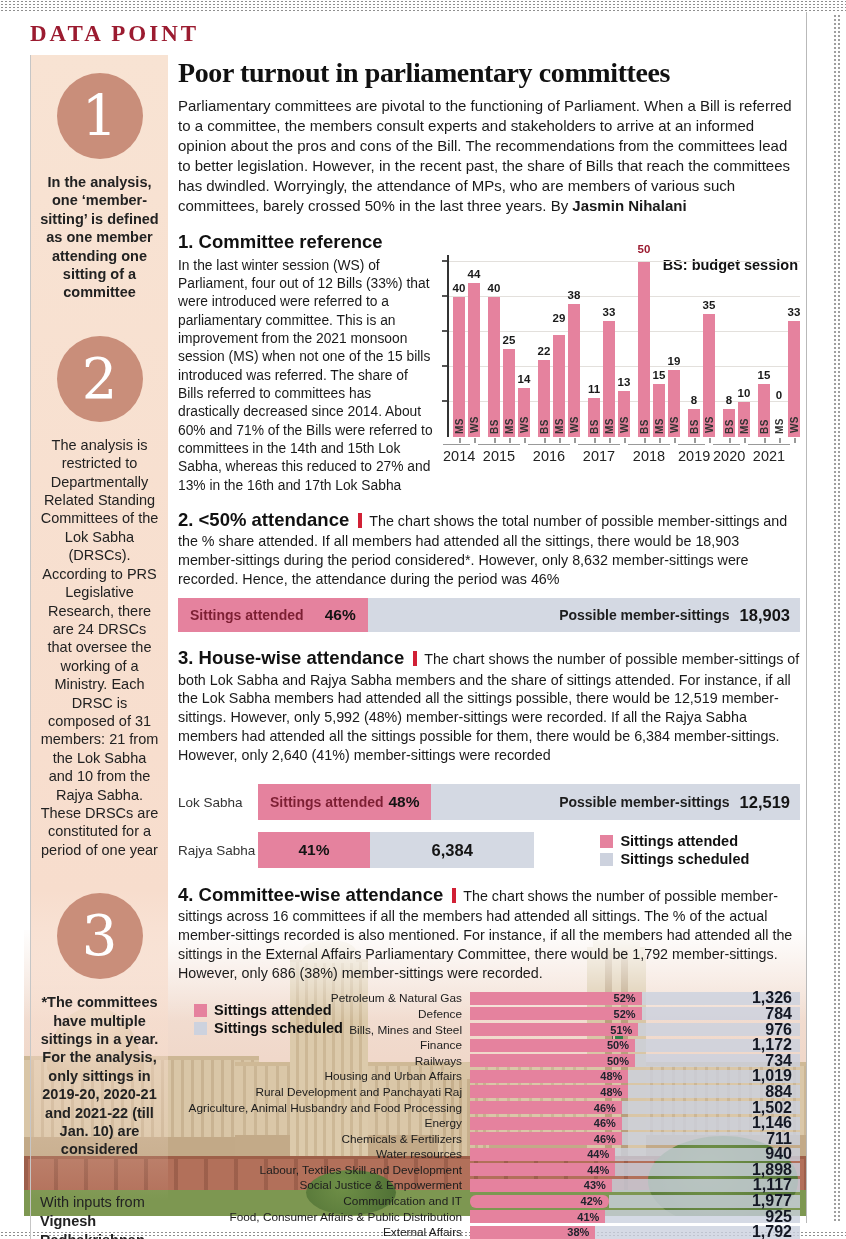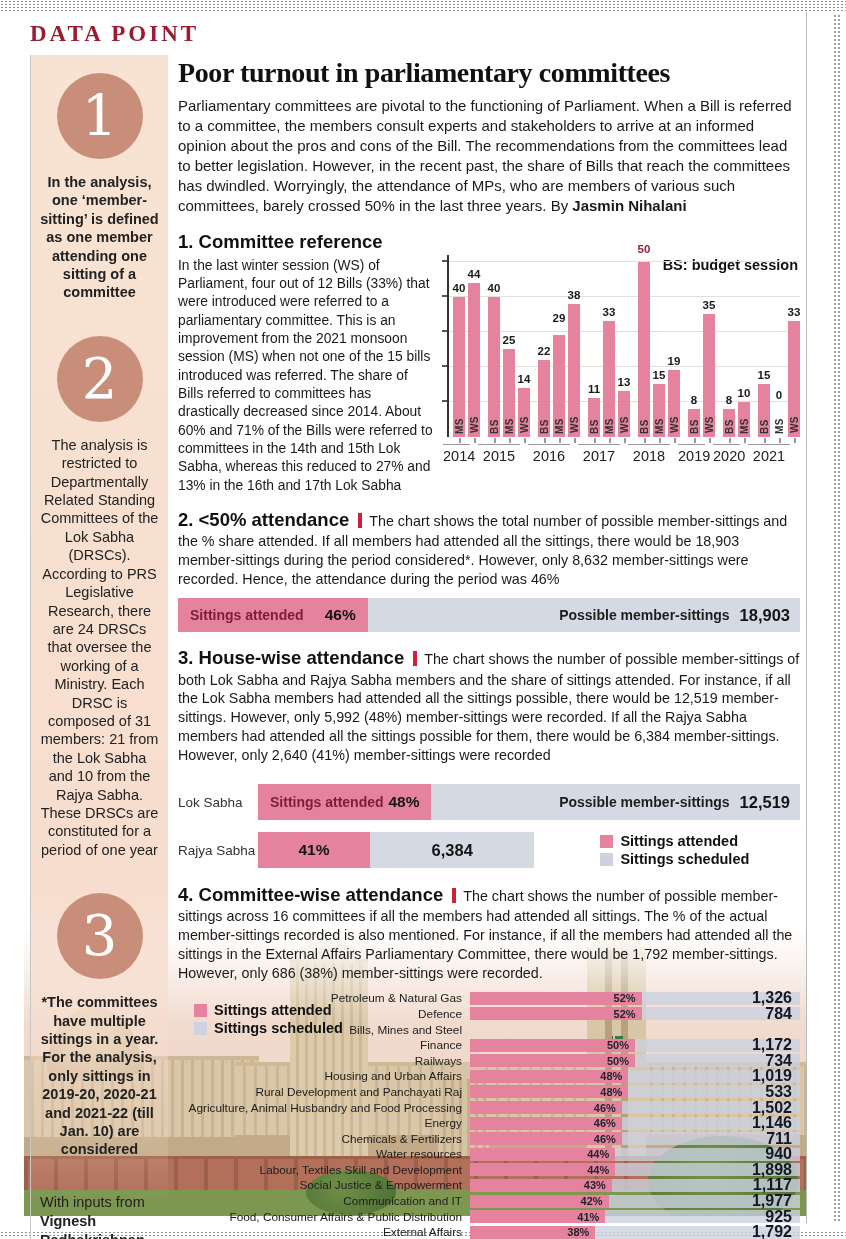--- a/index.html
+++ b/index.html
@@ -411,20 +411,24 @@
               </div>
               <div class="s4-row">
                 <div class="s4-label">Defence</div>
                 <div class="s4-bar">
                   <div class="s4-pink" style="width: 52%;">52%</div>
                   <div class="s4-gray">784</div>
                 </div>
               </div>
               <div class="s4-row">
                 <div class="s4-label">Bills, Mines and Steel</div>
+                <div class="s4-bar">
+                  <div class="s4-pink" style="width: 51%;">51%</div>
+                  <div class="s4-gray">976</div>
+                </div>
               </div>
               <div class="s4-row">
                 <div class="s4-label">Finance</div>
                 <div class="s4-bar">
                   <div class="s4-pink" style="width: 50%;">50%</div>
                   <div class="s4-gray">1,172</div>
                 </div>
               </div>
               <div class="s4-row">
                 <div class="s4-label">Railways</div>
@@ -437,21 +441,21 @@
                 <div class="s4-label">Housing and Urban Affairs</div>
                 <div class="s4-bar">
                   <div class="s4-pink" style="width: 48%;">48%</div>
                   <div class="s4-gray">1,019</div>
                 </div>
               </div>
               <div class="s4-row">
                 <div class="s4-label">Rural Development and Panchayati Raj</div>
                 <div class="s4-bar">
                   <div class="s4-pink" style="width: 48%;">48%</div>
-                  <div class="s4-gray">533</div>
+                  <div class="s4-gray">884</div>
                 </div>
               </div>
               <div class="s4-row">
                 <div class="s4-label">Agriculture, Animal Husbandry and Food Processing</div>
                 <div class="s4-bar">
                   <div class="s4-pink" style="width: 46%;">46%</div>
                   <div class="s4-gray">1,502</div>
                 </div>
               </div>
               <div class="s4-row">
@@ -485,21 +489,21 @@
               <div class="s4-row">
                 <div class="s4-label">Social Justice &amp; Empowerment</div>
                 <div class="s4-bar">
                   <div class="s4-pink" style="width: 43%;">43%</div>
                   <div class="s4-gray">1,117</div>
                 </div>
               </div>
               <div class="s4-row">
                 <div class="s4-label">Communication and IT</div>
                 <div class="s4-bar">
-                  <div class="s4-pink" style="width: 42%;">42%</div>
+                  <div class="s4-pink" style="width: 42%; border-radius: 6px;">42%</div>
                   <div class="s4-gray">1,977</div>
                 </div>
               </div>
               <div class="s4-row">
                 <div class="s4-label">Food, Consumer Affairs &amp; Public Distribution</div>
                 <div class="s4-bar">
                   <div class="s4-pink" style="width: 41%;">41%</div>
                   <div class="s4-gray">925</div>
                 </div>
               </div>

